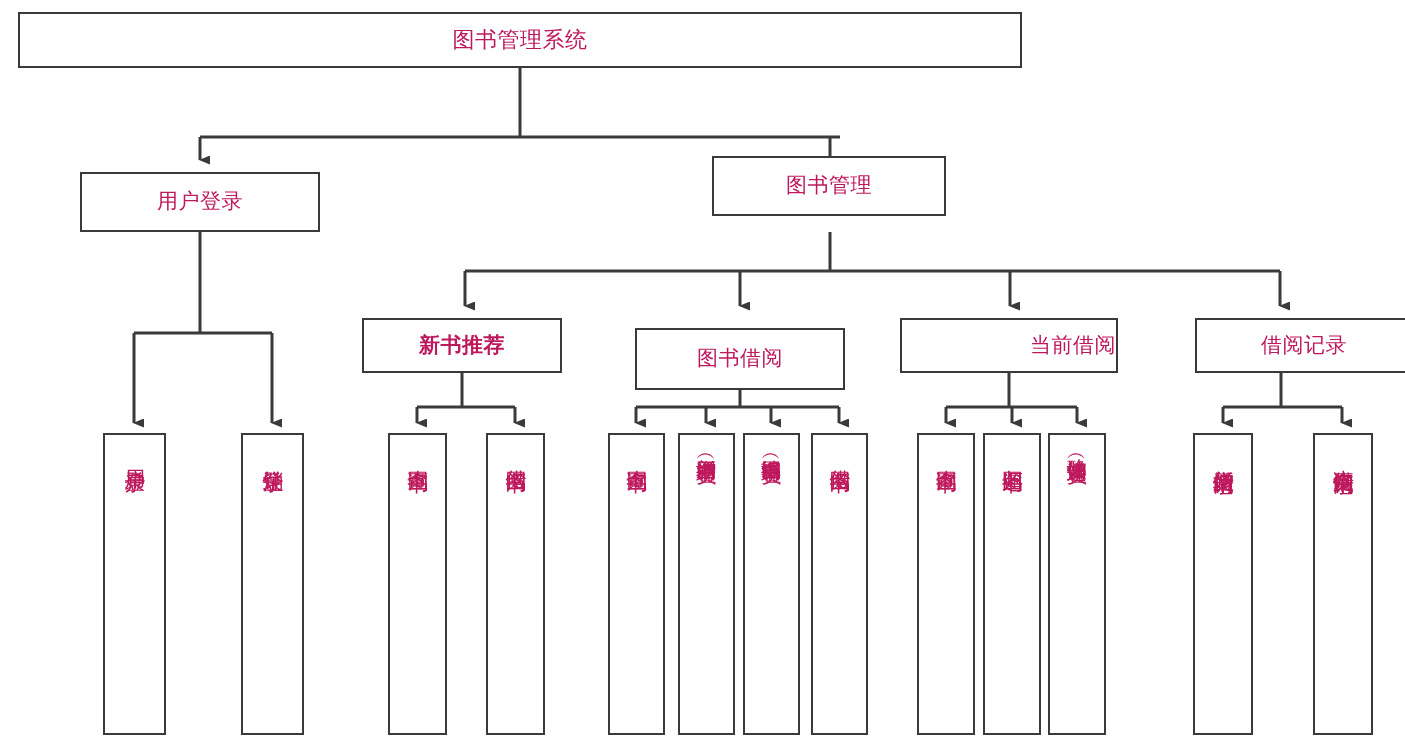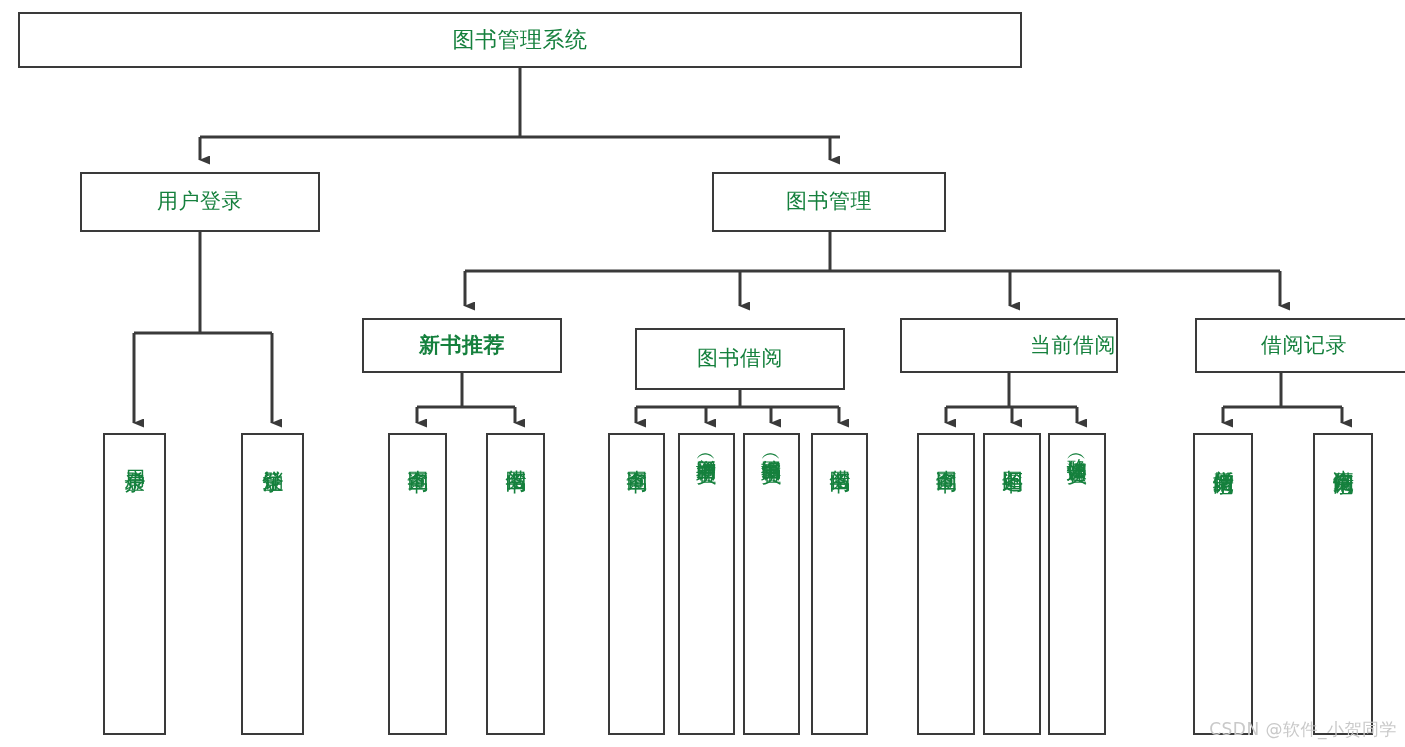--- a/index.html
+++ b/index.html
@@ -34,21 +34,21 @@
     display: flex;
     align-items: center;
     justify-content: center;
     color: #2b2b2b;
   }
   .node-label {
     display: block;
     text-align: center;
     line-height: 1.12;
     white-space: nowrap;
-    color: #15803d;
+    color: #be185d;
   }
   .node.horizontal .node-label {
     font-size: 21px;
     letter-spacing: 0.5px;
   }
   .node.root .node-label {
     font-size: 22px;
     letter-spacing: 0.5px;
   }
   .node.vertical {
@@ -134,21 +134,21 @@
     </g>
   </svg>
 
   <div class="node root horizontal" style="left:18px; top:12px; width:1004px; height:56px;">
     <span class="node-label">图书管理系统</span>
   </div>
 
   <div class="node horizontal" style="left:80px; top:172px; width:240px; height:60px;">
     <span class="node-label">用户登录</span>
   </div>
-  <div class="node horizontal" style="left:712px; top:172px; width:234px; height:60px;">
+  <div class="node horizontal" style="left:712px; top:156px; width:234px; height:60px;">
     <span class="node-label">图书管理</span>
   </div>
 
   <div class="node horizontal" style="left:362px; top:318px; width:200px; height:55px;font-weight:bold;">
     <span class="node-label">新书推荐</span>
   </div>
   <div class="node horizontal" style="left:635px; top:328px; width:210px; height:62px;">
     <span class="node-label">图书借阅</span>
   </div>
   <div class="node horizontal" style="left:900px; top:318px; width:218px; height:55px;justify-content:flex-end;">
@@ -195,15 +195,14 @@
     <span class="node-label">确认归还（管理员）</span>
   </div>
 
   <div class="node vertical" style="left:1193px; top:433px; width:60px; height:302px;">
     <span class="node-label">新增借阅记录</span>
   </div>
   <div class="node vertical" style="left:1313px; top:433px; width:60px; height:302px;">
     <span class="node-label">查询借阅记录</span>
   </div>
 
-  <div id="watermark">CSDN @软件_小贺同学</div>
 
 </div>
 
 </body></html>

